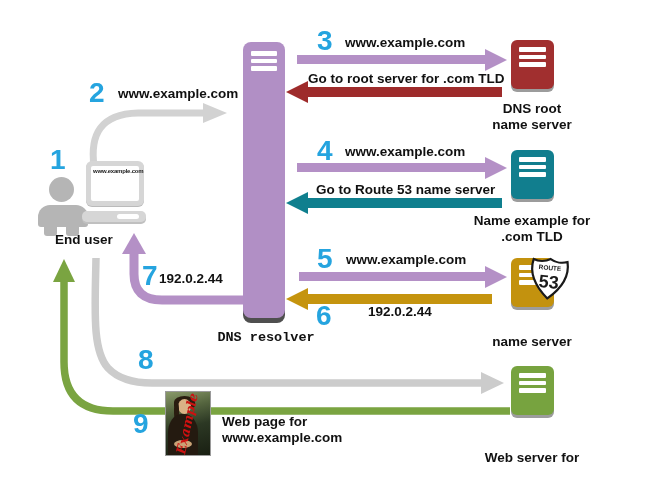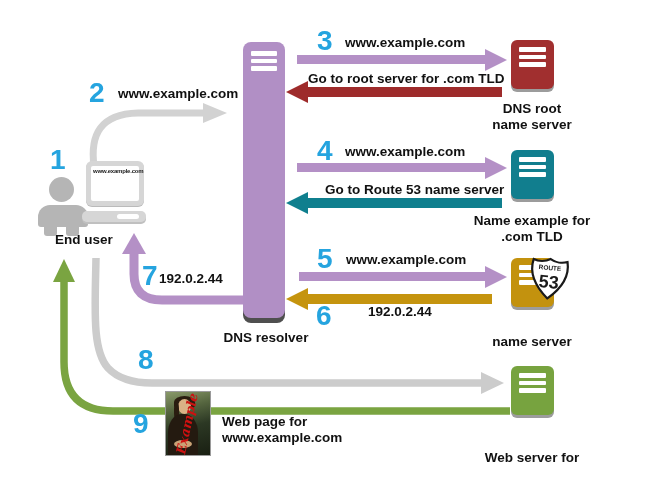--- a/index.html
+++ b/index.html
@@ -108,21 +108,21 @@
   <div class="num" style="left:142px;top:262px;">7</div>
   <div class="lbl" style="left:159px;top:271px;">192.0.2.44</div>
 
   <div id="resolver">
     <div class="bars">
         <span></span>
         <span></span>
         <span></span>
       </div>
   </div>
-  <div class="cap" style="left:203px;top:330px;width:126px;">DNS resolver</div>
+  <div class="cap" style="left:203px;top:330px;width:126px;font-family:Liberation Mono, monospace;">DNS resolver</div>
 
   <div class="num" style="left:317px;top:27px;">3</div>
   <div class="lbl" style="left:345px;top:35px;">www.example.com</div>
   <div class="shaft" style="left:297px;top:55px;width:188px;height:9px;background:#b490c6;"></div>
   <div class="head-right" style="left:485px;top:48.5px;border-left:22px solid #b490c6;"></div>
   <div class="lbl" style="left:308px;top:71px;">Go to root server for .com TLD</div>
   <div class="shaft" style="left:306px;top:87px;width:196px;height:10px;background:#9e2b2b;"></div>
   <div class="head-left" style="left:286px;top:81px;border-right:22px solid #9e2b2b;"></div>
   <div class="server" style="top:40px;background:#a12f2f;">
     <div class="bars">
@@ -133,21 +133,21 @@
   </div>
   <div class="cap" style="left:432px;top:101px;width:200px;">
     <span>DNS root</span><br>
     <span>name server</span>
   </div>
 
   <div class="num" style="left:317px;top:137px;">4</div>
   <div class="lbl" style="left:345px;top:144px;">www.example.com</div>
   <div class="shaft" style="left:297px;top:163px;width:188px;height:9px;background:#b490c6;"></div>
   <div class="head-right" style="left:485px;top:156.5px;border-left:22px solid #b490c6;"></div>
-  <div class="lbl" style="left:316px;top:182px;margin-left:9px;">Go to Route 53 name server</div>
+  <div class="lbl" style="left:316px;top:182px;">Go to Route 53 name server</div>
   <div class="shaft" style="left:306px;top:198px;width:196px;height:10px;background:#0f7f8e;"></div>
   <div class="head-left" style="left:286px;top:192px;border-right:22px solid #0f7f8e;"></div>
   <div class="server" style="top:150px;background:#117e8e;">
     <div class="bars">
         <span></span>
         <span></span>
         <span></span>
       </div>
   </div>
   <div class="cap" style="left:432px;top:213px;width:200px;">

